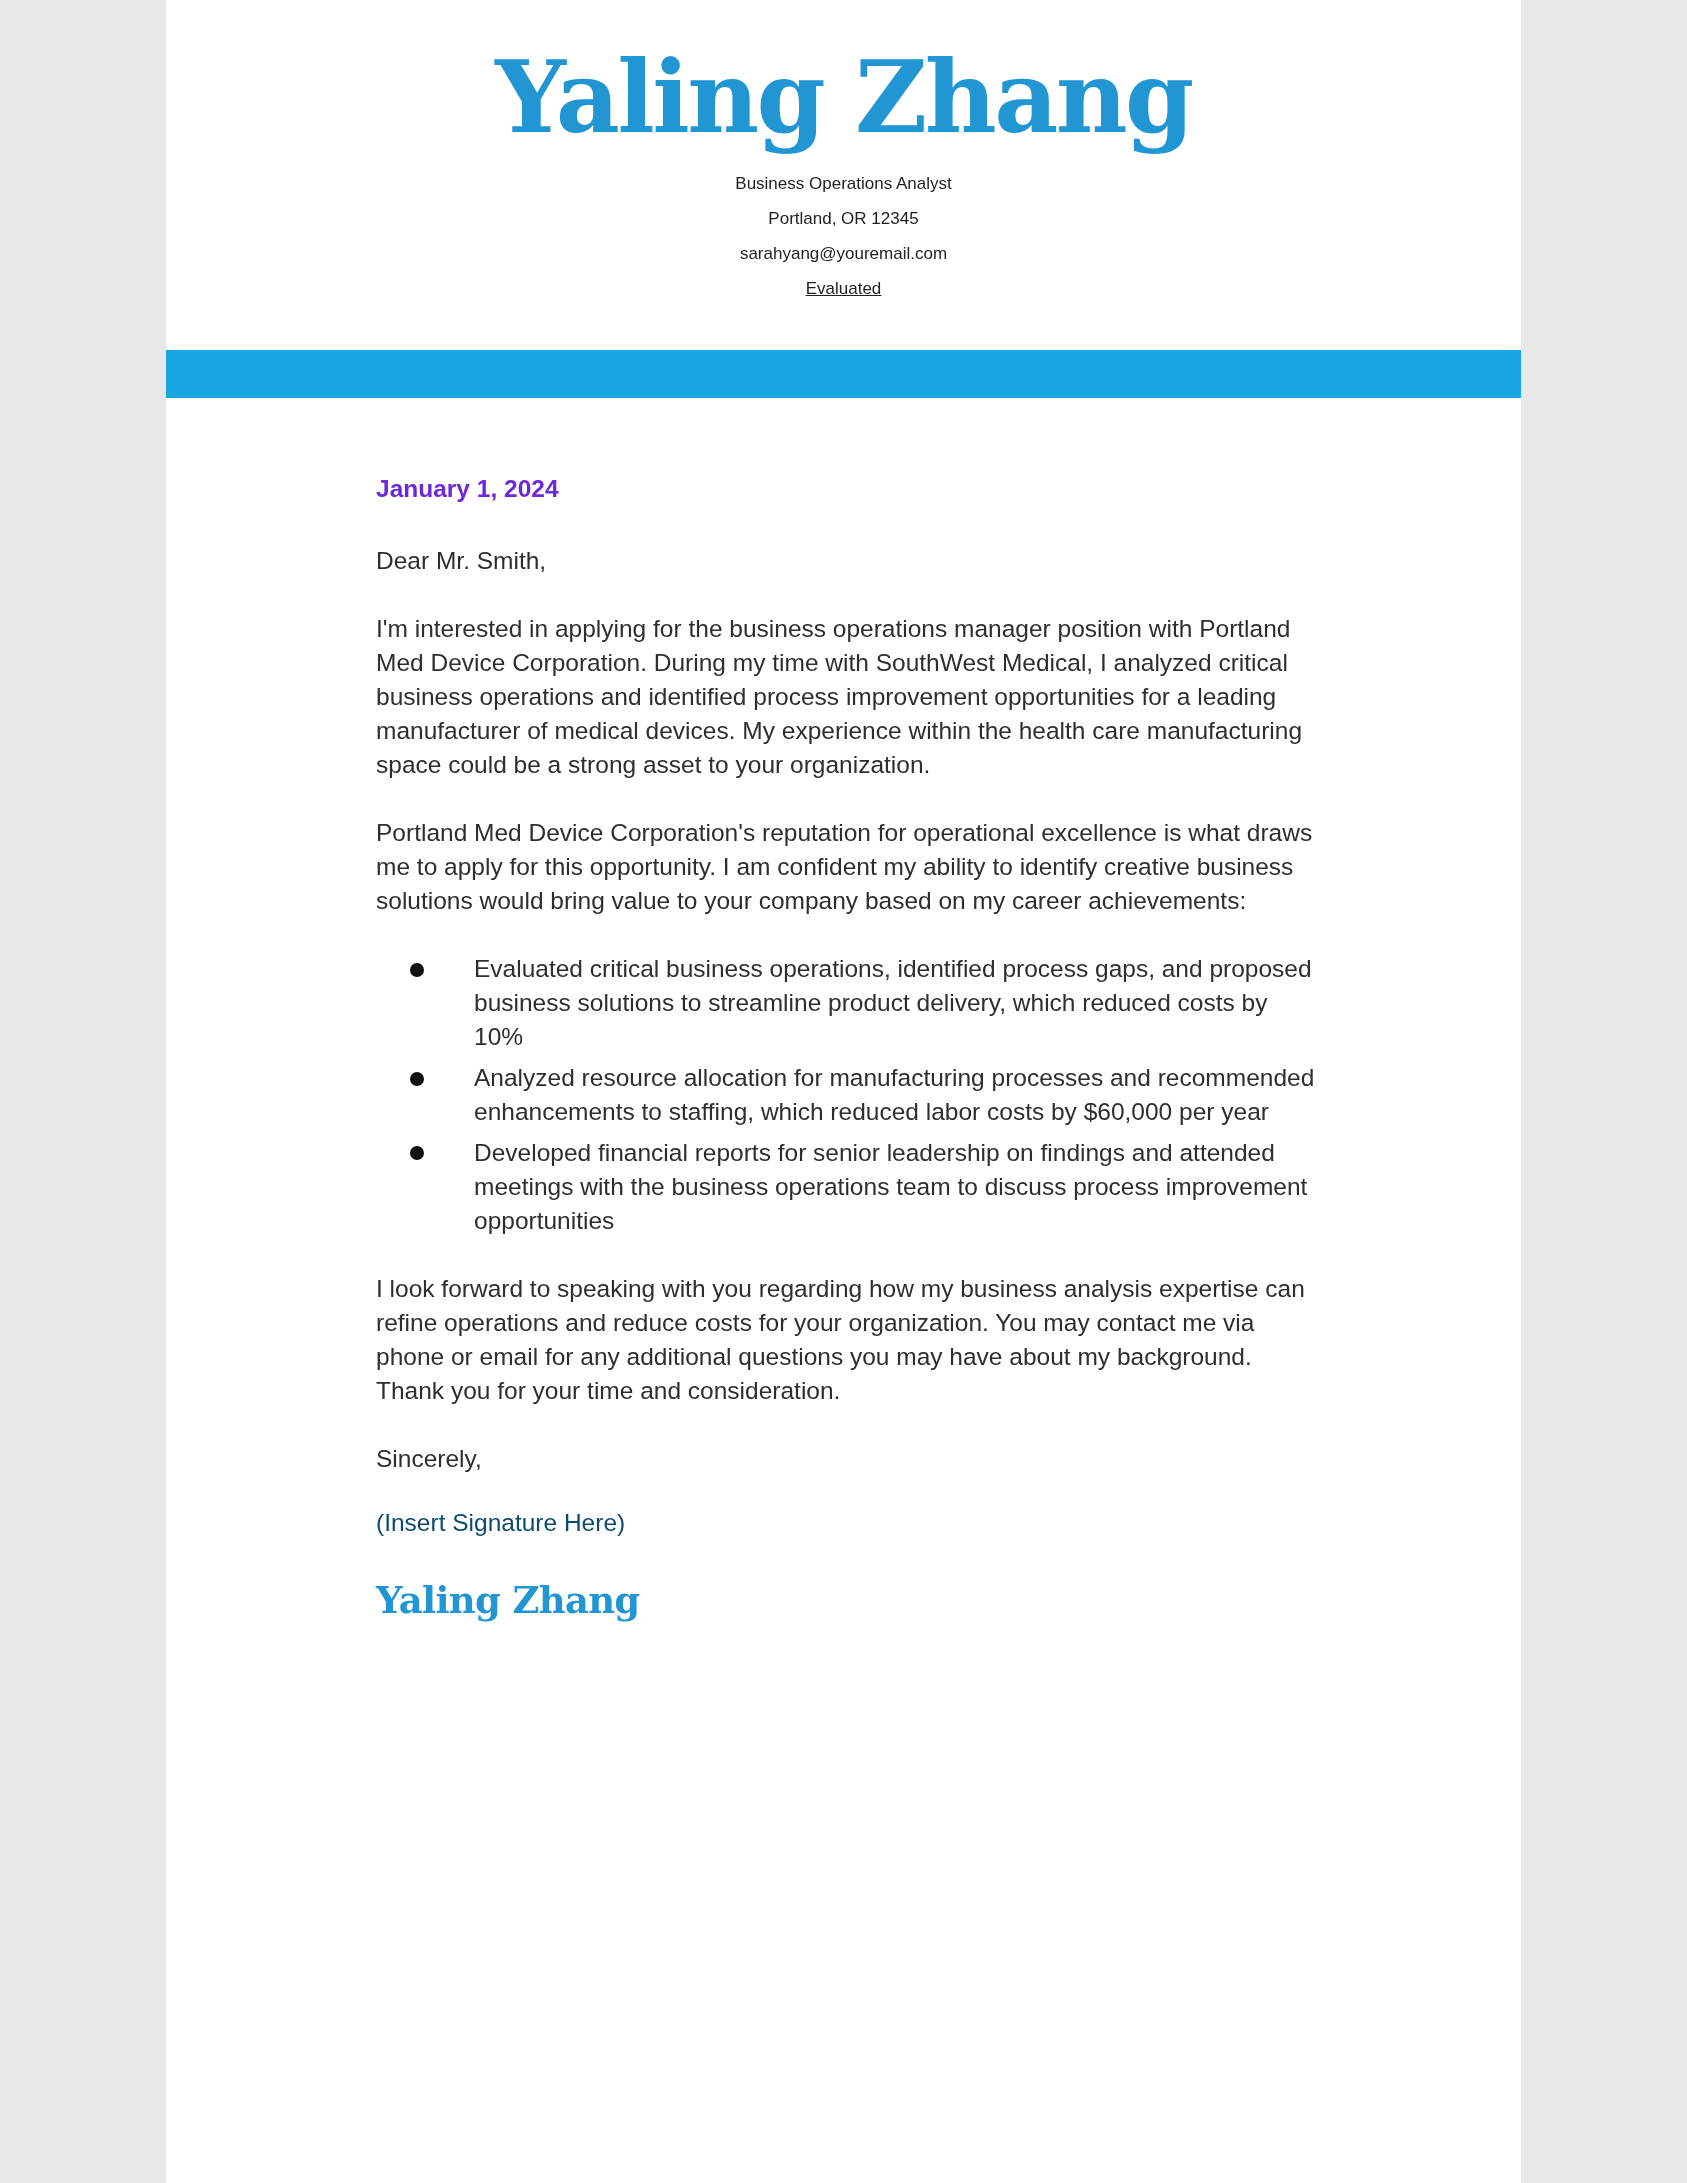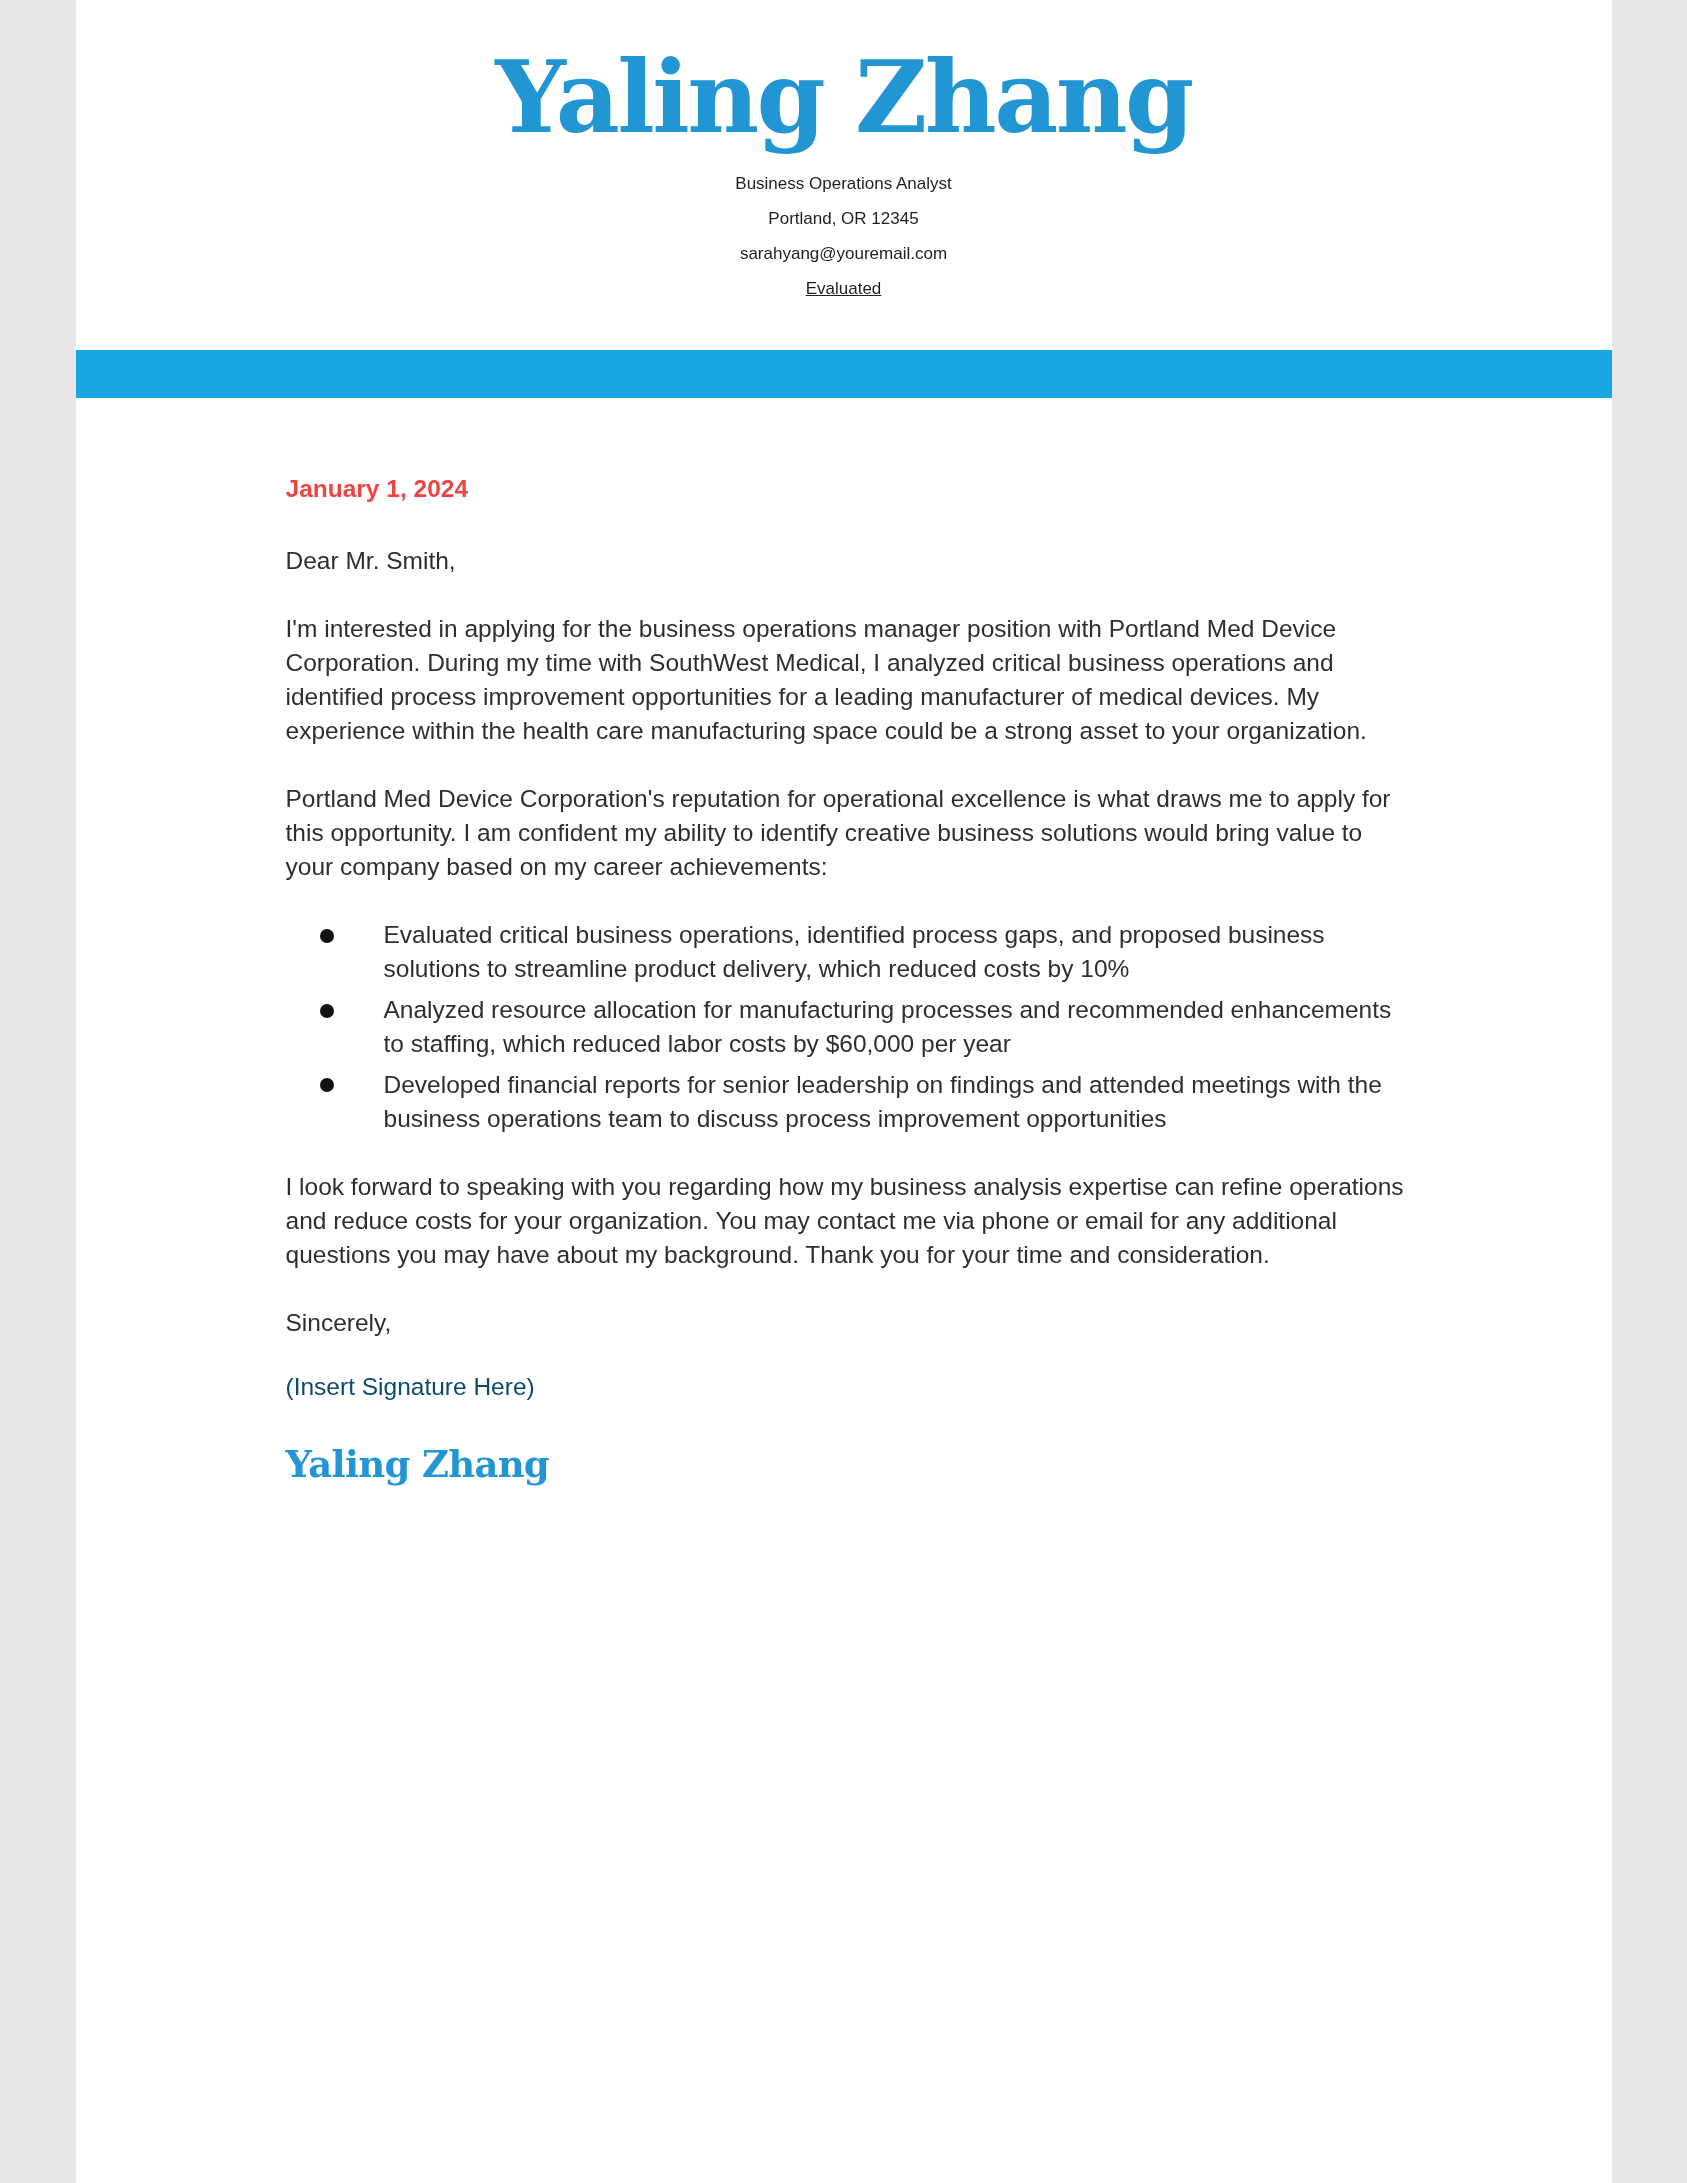--- a/index.html
+++ b/index.html
@@ -1,19 +1,19 @@
 <!DOCTYPE html>
 <html style="font-size:10.6px"><head>
 <meta charset="utf-8">
 <style>
   * { margin: 0; padding: 0; box-sizing: border-box; }
   html, body { background: #e8e8e8; }
   .page {
     position: relative;
-    width: 1536px;
+    width: 1355px;
     height: 2183px;
     margin: 0 auto;
     background: #ffffff;
     font-family: "Liberation Sans", sans-serif;
     color: #2e2e2e;
     overflow: hidden;
   }
   
   .header { text-align: center; padding-top: 36px; }
   .name-title {
@@ -38,21 +38,21 @@
     background: #18a7e3;
     margin-top: 44px;
   }
   
   .content {
     padding: 0 206px 0 210px;
     font-size: 24.5px;
     line-height: 34px;
     color: #2e2e2e;
   }
-  .date-line { margin-top: 74px; font-weight: 700; color: #ef4444; }
+  .date-line { margin-top: 74px; font-weight: 700; color: #6d28d9; }
   .recipient-block { margin-top: 33px; }
   .recipient-name { font-weight: 700; color: #111111; }
   .salutation { margin-top: 38px; }
   .para { margin-top: 34px; }
   .achievements { margin-top: 34px; list-style: none; }
   .achievements li {
     position: relative;
     padding-left: 98px;
     margin-bottom: 6.6px;
   }

